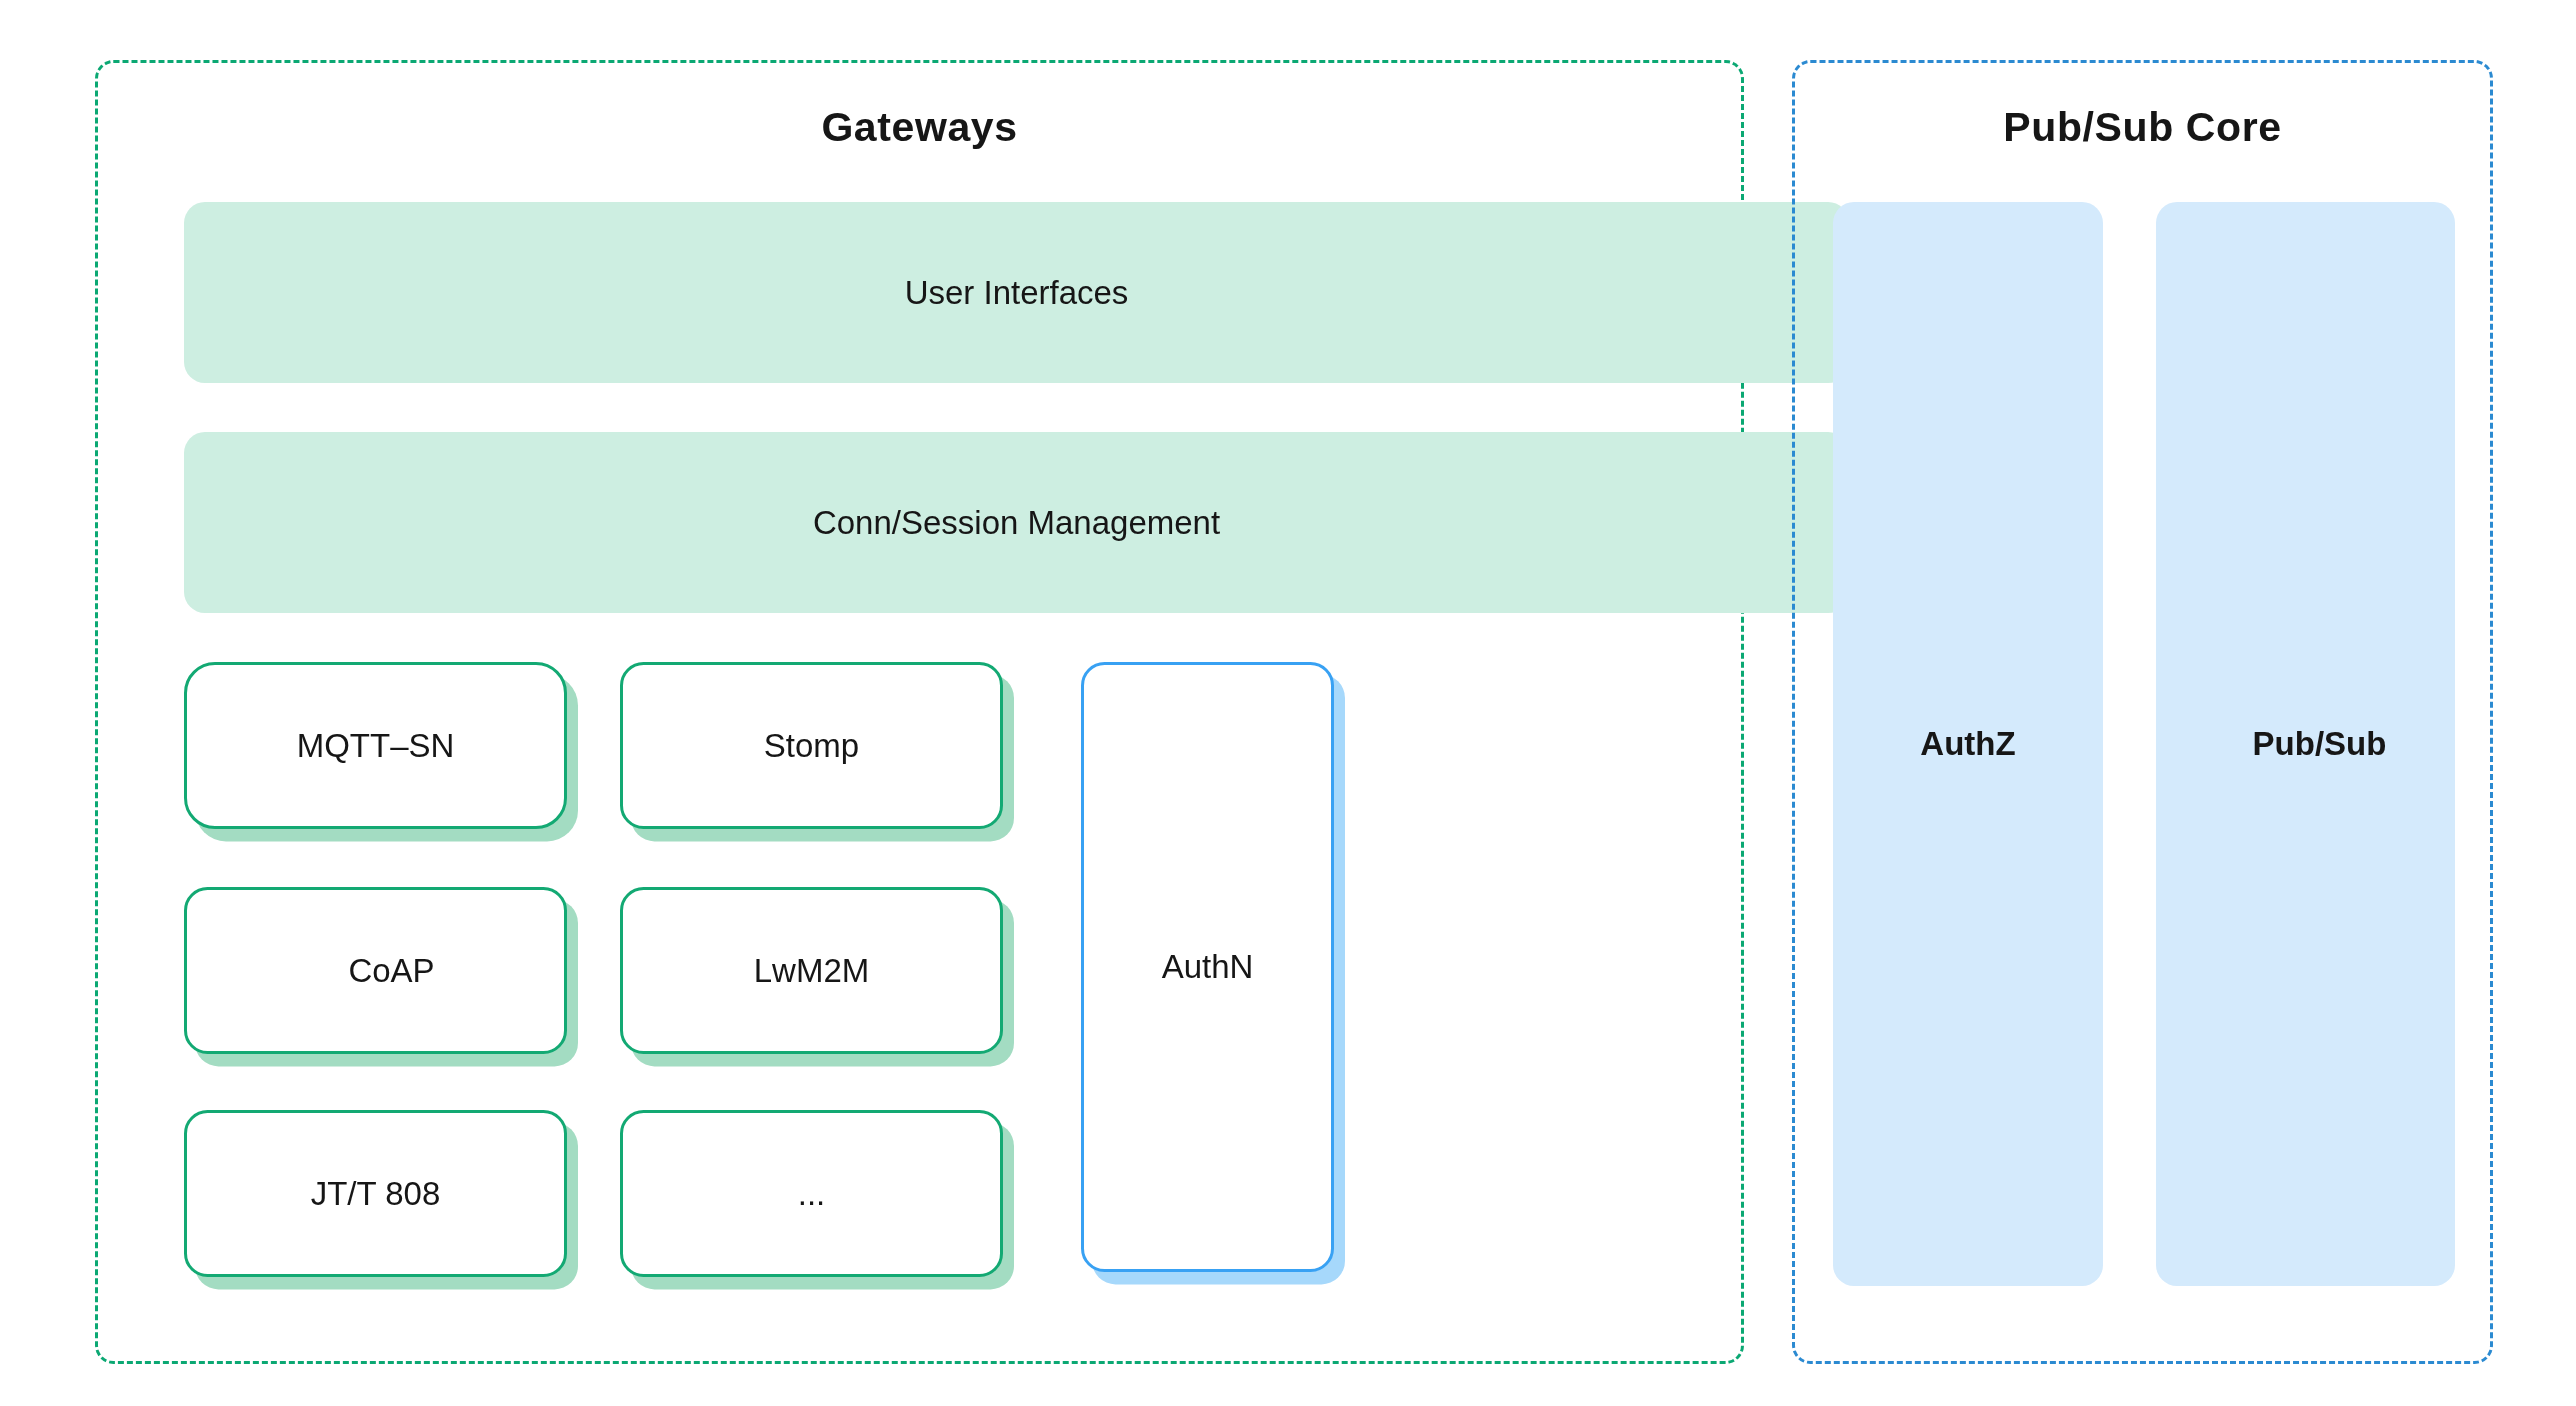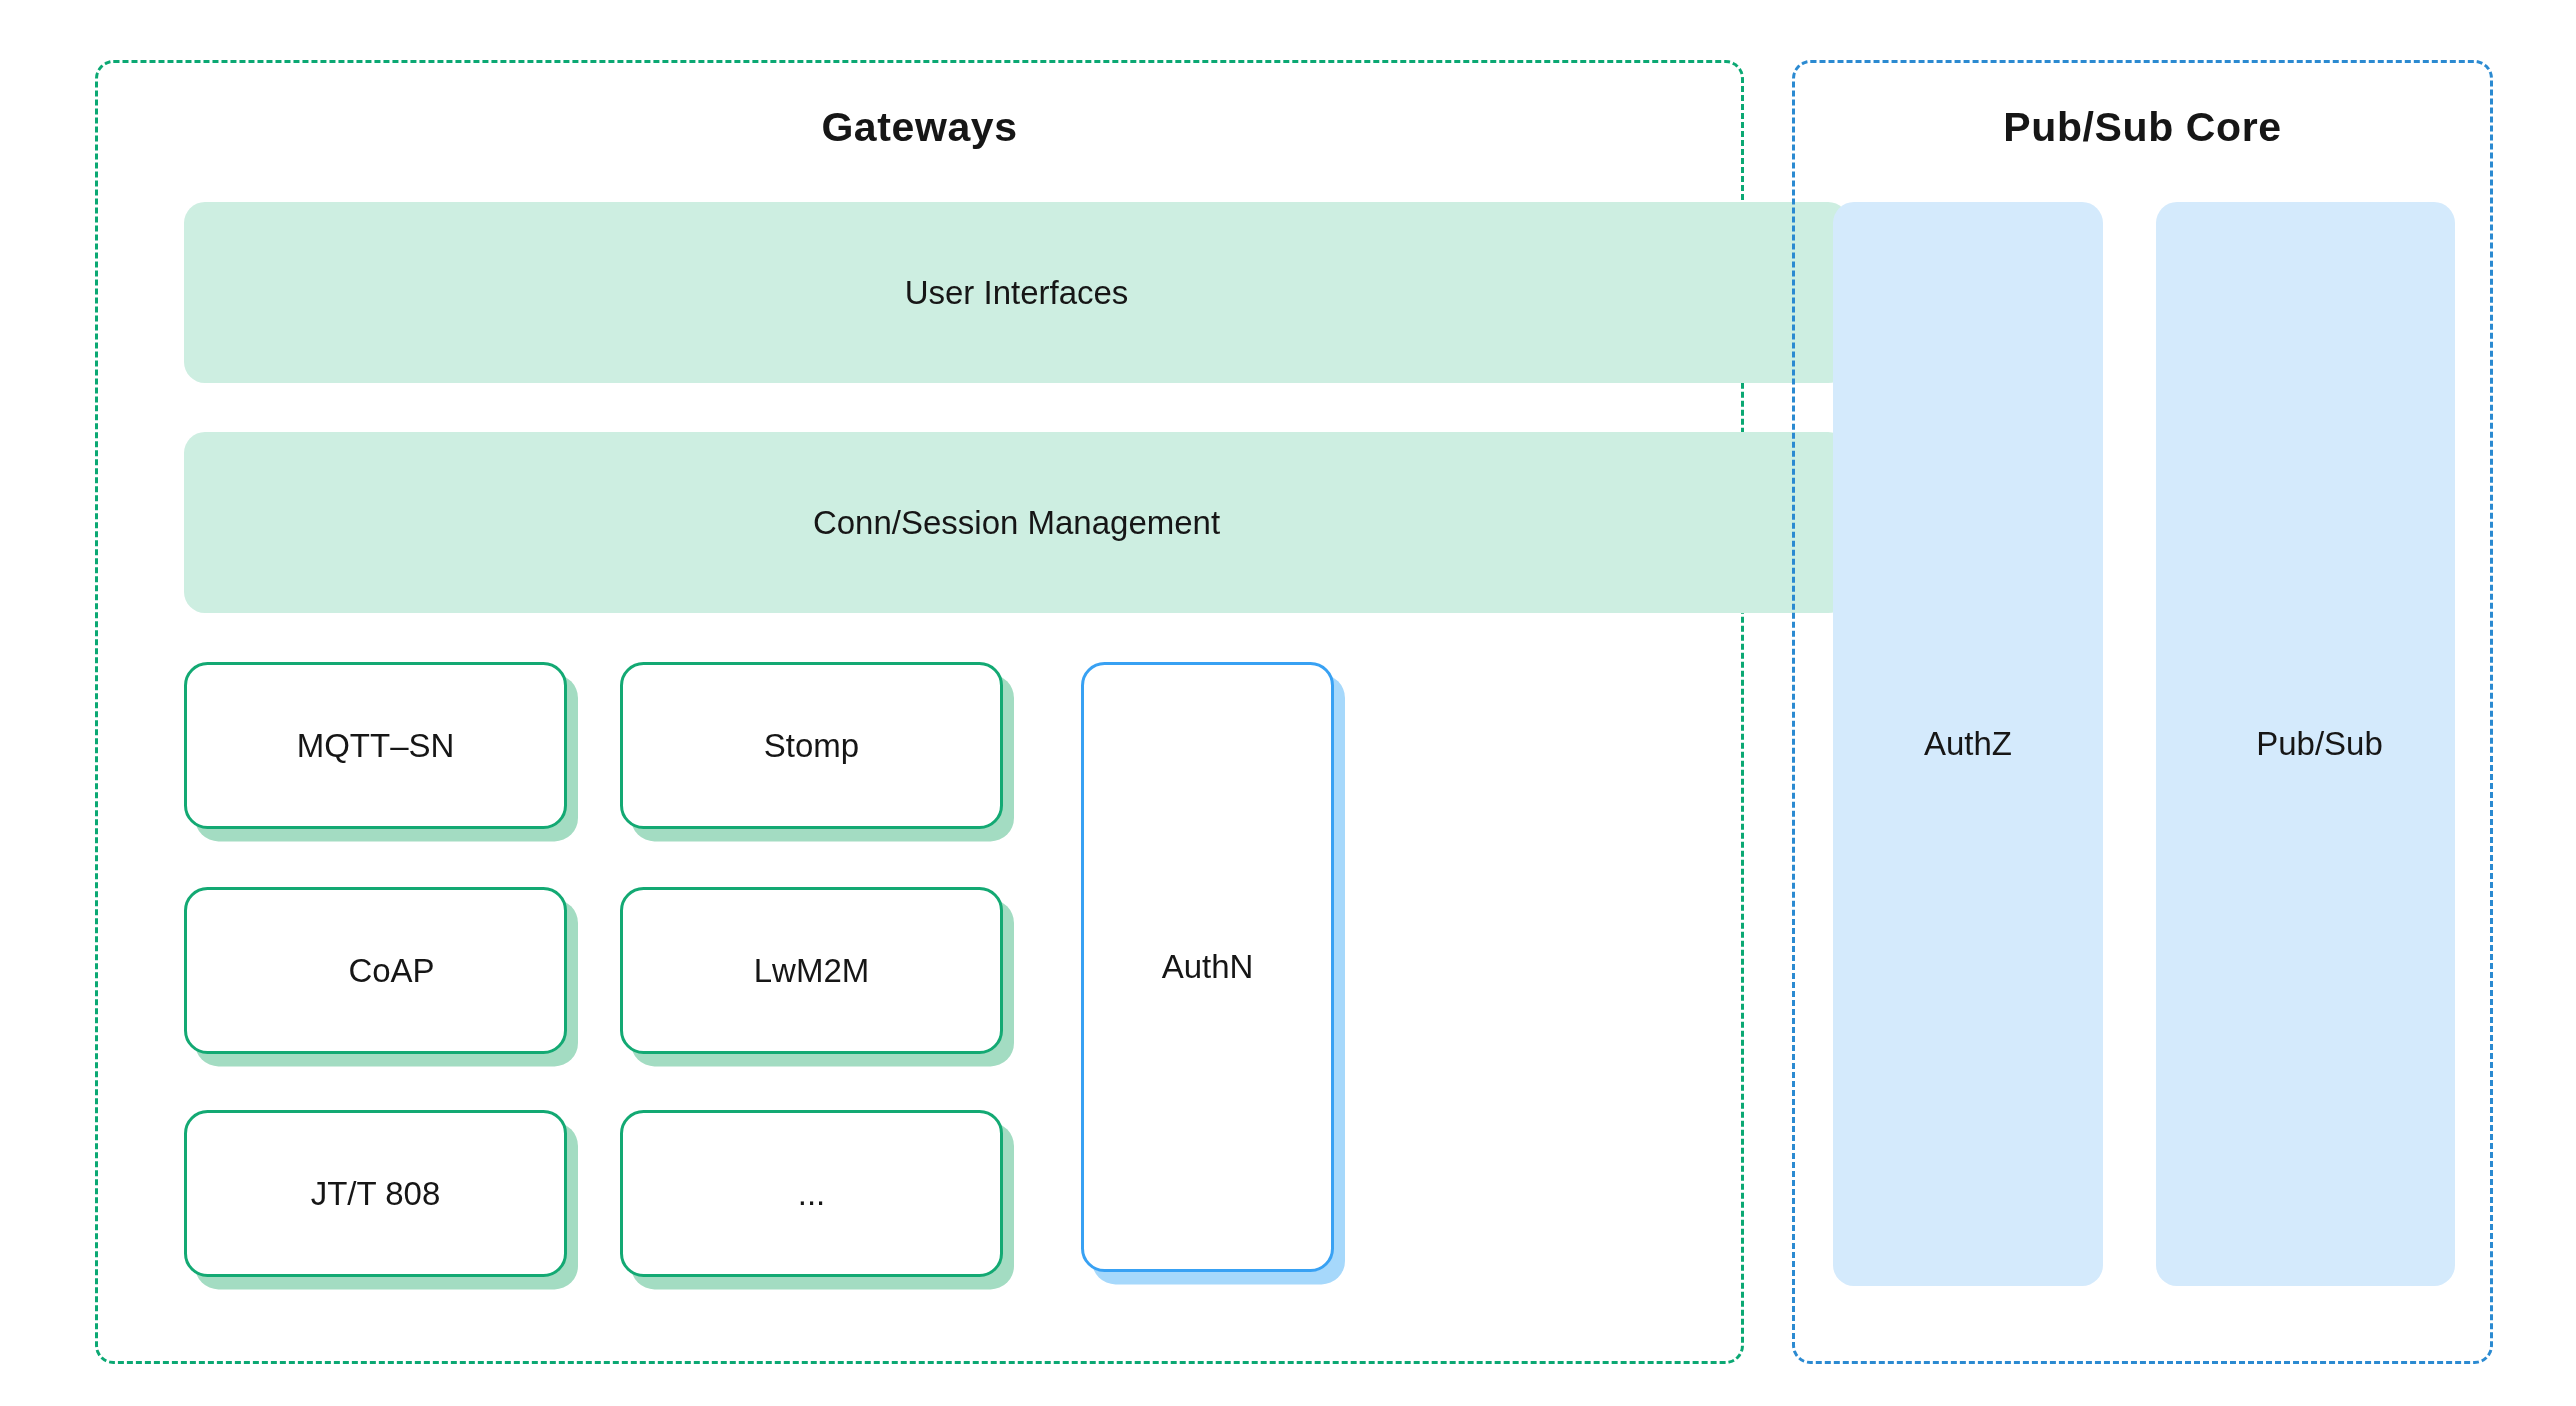--- a/index.html
+++ b/index.html
@@ -61,21 +61,21 @@
     background: #ffffff;
     border: 3.7px solid var(--green-border, #13a973);
     border-radius: 23.5px;
     box-shadow: 11px 12.4px 0 var(--green-shadow, #a3dcc2);
     box-sizing: border-box;
     display: flex;
     align-items: center;
     justify-content: center;
     font-size: 33px;
   }
-  #proto-mqtt-sn { left: 184px;  top: 662px; }
+  #proto-mqtt-sn { left: 184px;  top: 662px; border-radius: 31px; }
   #proto-stomp   { left: 620px; top: 662px; }
   #proto-coap    { left: 184px;  top: 887px; padding-left: 32px; }
   #proto-lwm2m   { left: 620px; top: 887px; }
   #proto-jt808   { left: 184px;  top: 1110px; }
   #proto-more    { left: 620px; top: 1110px; }
   .tallbox {
     position: absolute;
     top: 662px;
     width: 253px;
     height: 610px;
@@ -103,20 +103,21 @@
   .column {
     position: absolute;
     top: 202px;
     height: 1084px;
     background: var(--lightblue, #d4eafc);
     border-radius: 21px;
     display: flex;
     align-items: center;
     justify-content: center;
     font-size: 33px;
+    font-weight: bold;
   }
   #col-authz  { left: 1833px; width: 270px; }
   #col-pubsub { left: 2156px; width: 271px; padding-left: 28px; }
 </style>
 </head>
 <body>
 
 <div id="canvas">
 
   <div class="panel" id="panel-gateways">

